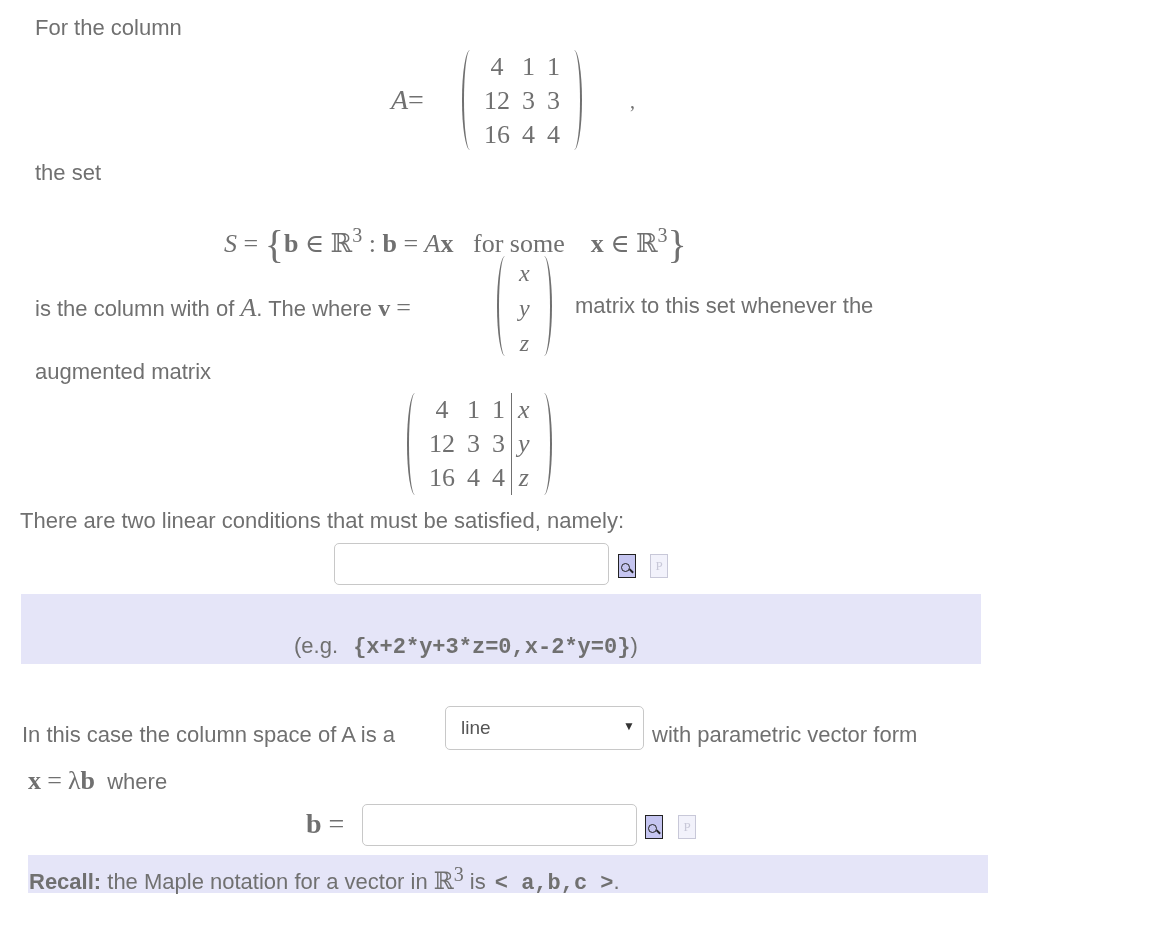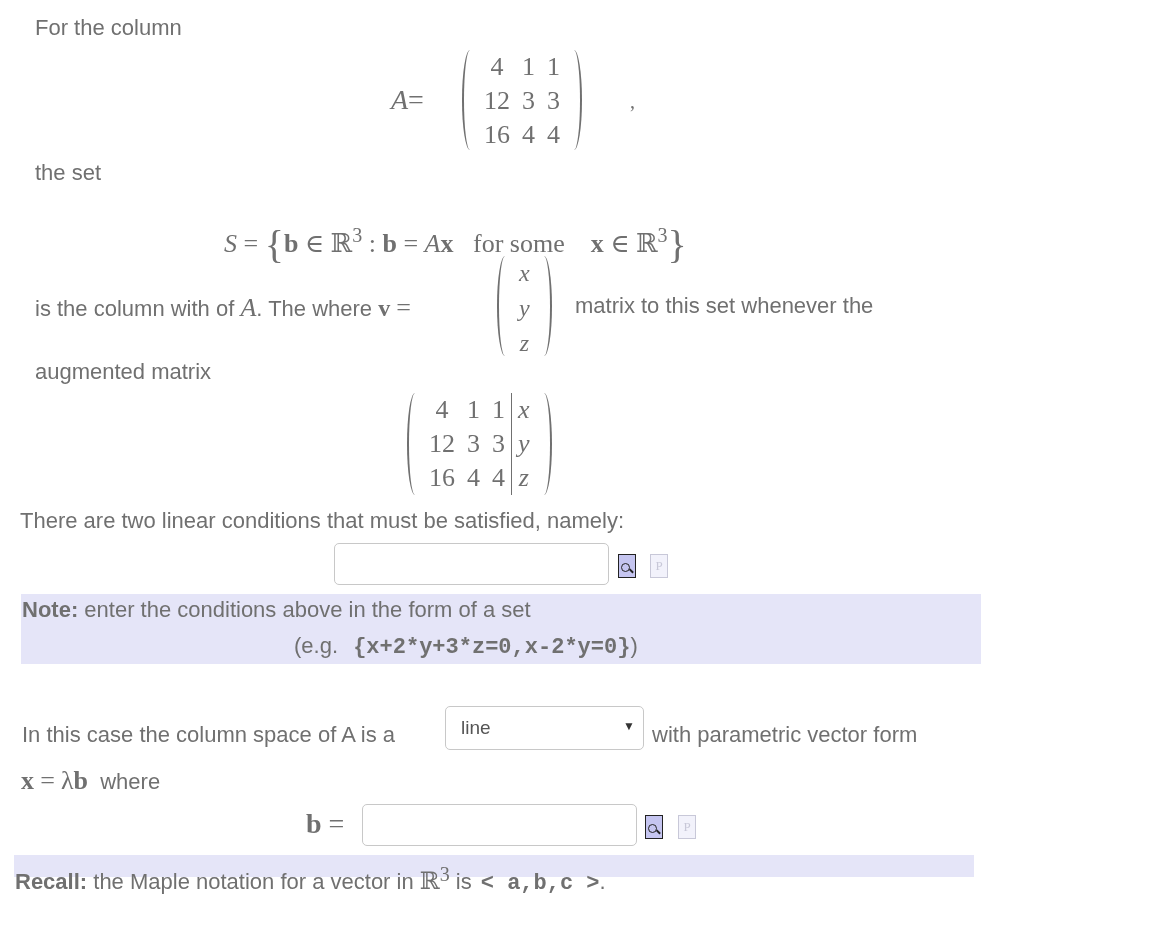--- a/index.html
+++ b/index.html
@@ -120,50 +120,47 @@
 
 <div class="abs" style="left:20px; top:508px;">There are two linear conditions that must be satisfied, namely:</div>
 <input class="answer-input" type="text" style="left: 334px; top: 543px; width: 275px;" value="">
 <div class="preview-icon" style="left:618px; top:554px;">
   <div class="lens"></div>
     <div class="handle"></div>
 </div>
 <div class="plain-icon" style="left:650px; top:554px;">P</div>
 
 <div class="note-box" style="left:21px; top:594px; width:960px; height:70px;">
-  <div class="abs" style="left:1px; top:3px;">
-    <b>Note:</b><span> enter the conditions above in the form of a set</span>
-  </div>
   <div class="abs" style="left:273px; top:39px;">
     <span>(e.g. </span><span class="mono">{x+2*y+3*z=0,x-2*y=0}</span><span>)</span>
   </div>
 </div>
 
 <div class="abs" style="left:22px; top:722px;">In this case the column space of A is a</div>
 <div class="select-box">
   <span>line</span>
   <span class="select-arrow">▼</span>
 </div>
 <div class="abs" style="left:652px; top:722px;">with parametric vector form</div>
 
-<div class="abs" style="left:21px; top:766px;text-align:center;">
+<div class="abs" style="left:28px; top:766px;text-align:center;">
   <span class="math mb" style="font-size:26px;">x</span>
   <span class="math" style="font-size:26px;">=</span>
   <span class="math" style="font-size:26px;">λ</span><span class="math mb" style="font-size:26px;">b</span>
   &nbsp;<span>where</span>
 </div>
 
 <div class="abs math" style="left:306px; top:808px; font-size:28px;">
   <span class="mb">b</span>
   <span>=</span>
 </div>
 <input class="answer-input" type="text" style="left: 362px; top: 804px; width: 275px;" value="">
 <div class="preview-icon" style="left:645px; top:815px;">
   <div class="lens"></div>
     <div class="handle"></div>
 </div>
 <div class="plain-icon" style="left:678px; top:815px;">P</div>
 
-<div class="note-box" style="left:14px; top:855px; width:960px; height:22px;">
+<div class="note-box" style="left:28px; top:855px; width:960px; height:38px;">
   <div class="abs" style="left:1px; top:8px;">
     <b>Recall:</b><span> the Maple notation for a vector in </span><span class="math bb" style="font-size:24px;">ℝ</span><sup class="math" style="font-size:20px;">3</sup><span> is</span><span class="mono">&lt; a,b,c &gt;</span><span>.</span>
   </div>
 </div>
 
 </body></html>

